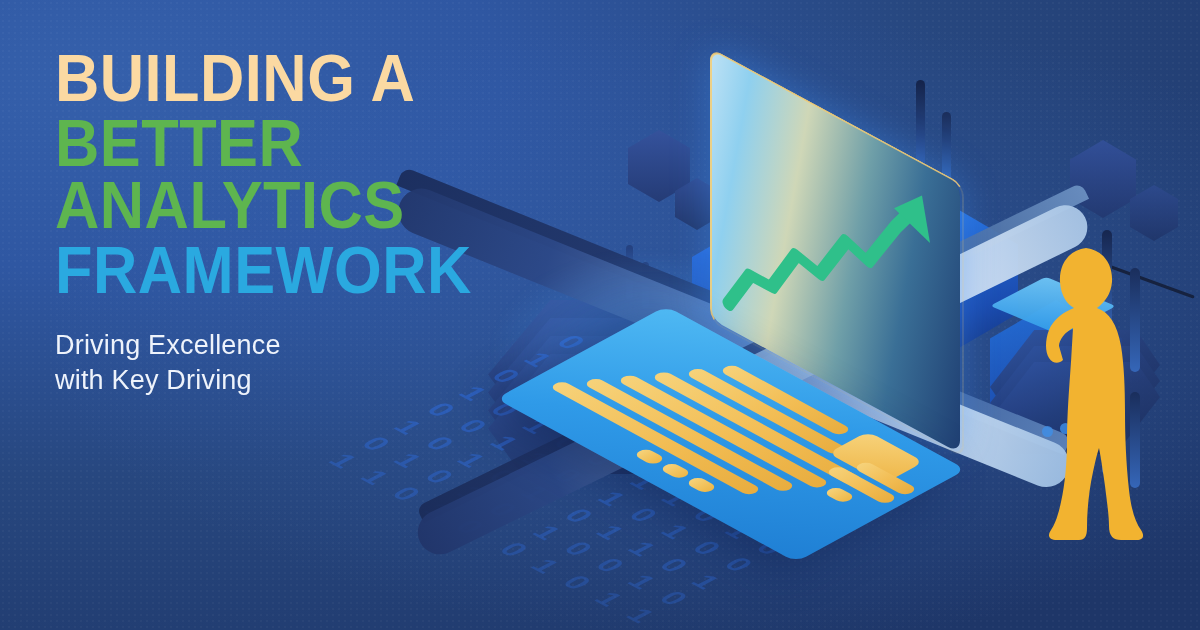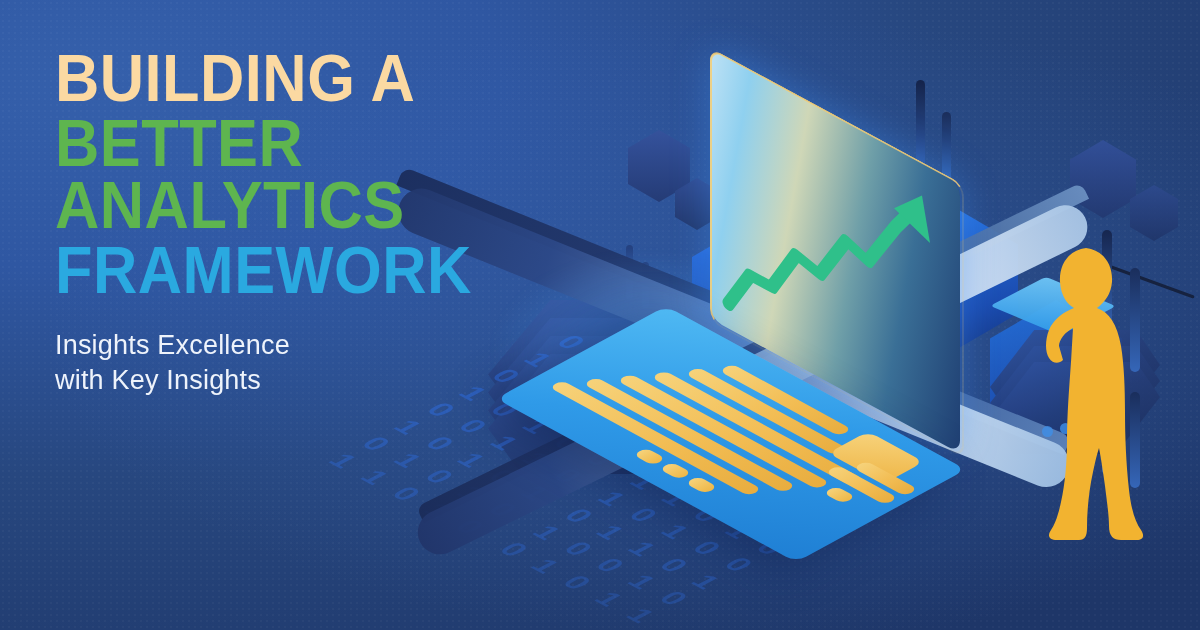--- a/index.html
+++ b/index.html
@@ -320,18 +320,18 @@
 
   </div>
 
   <div class="textwrap">
     <h1 class="title">
       <span class="l1" style="color: rgb(251, 217, 162);">BUILDING A</span>
       <span class="l2" style="color: rgb(94, 181, 79);">BETTER ANALYTICS</span>
       <span class="l3" style="color: rgb(42, 169, 224);">FRAMEWORK</span>
     </h1>
     <div class="sub">
-      <span>Insights Excellence</span>
-      <span>with Key Insights</span>
+      <span>Driving Excellence</span>
+      <span>with Key Driving</span>
     </div>
   </div>
 
 </div>
 
 </body></html>

